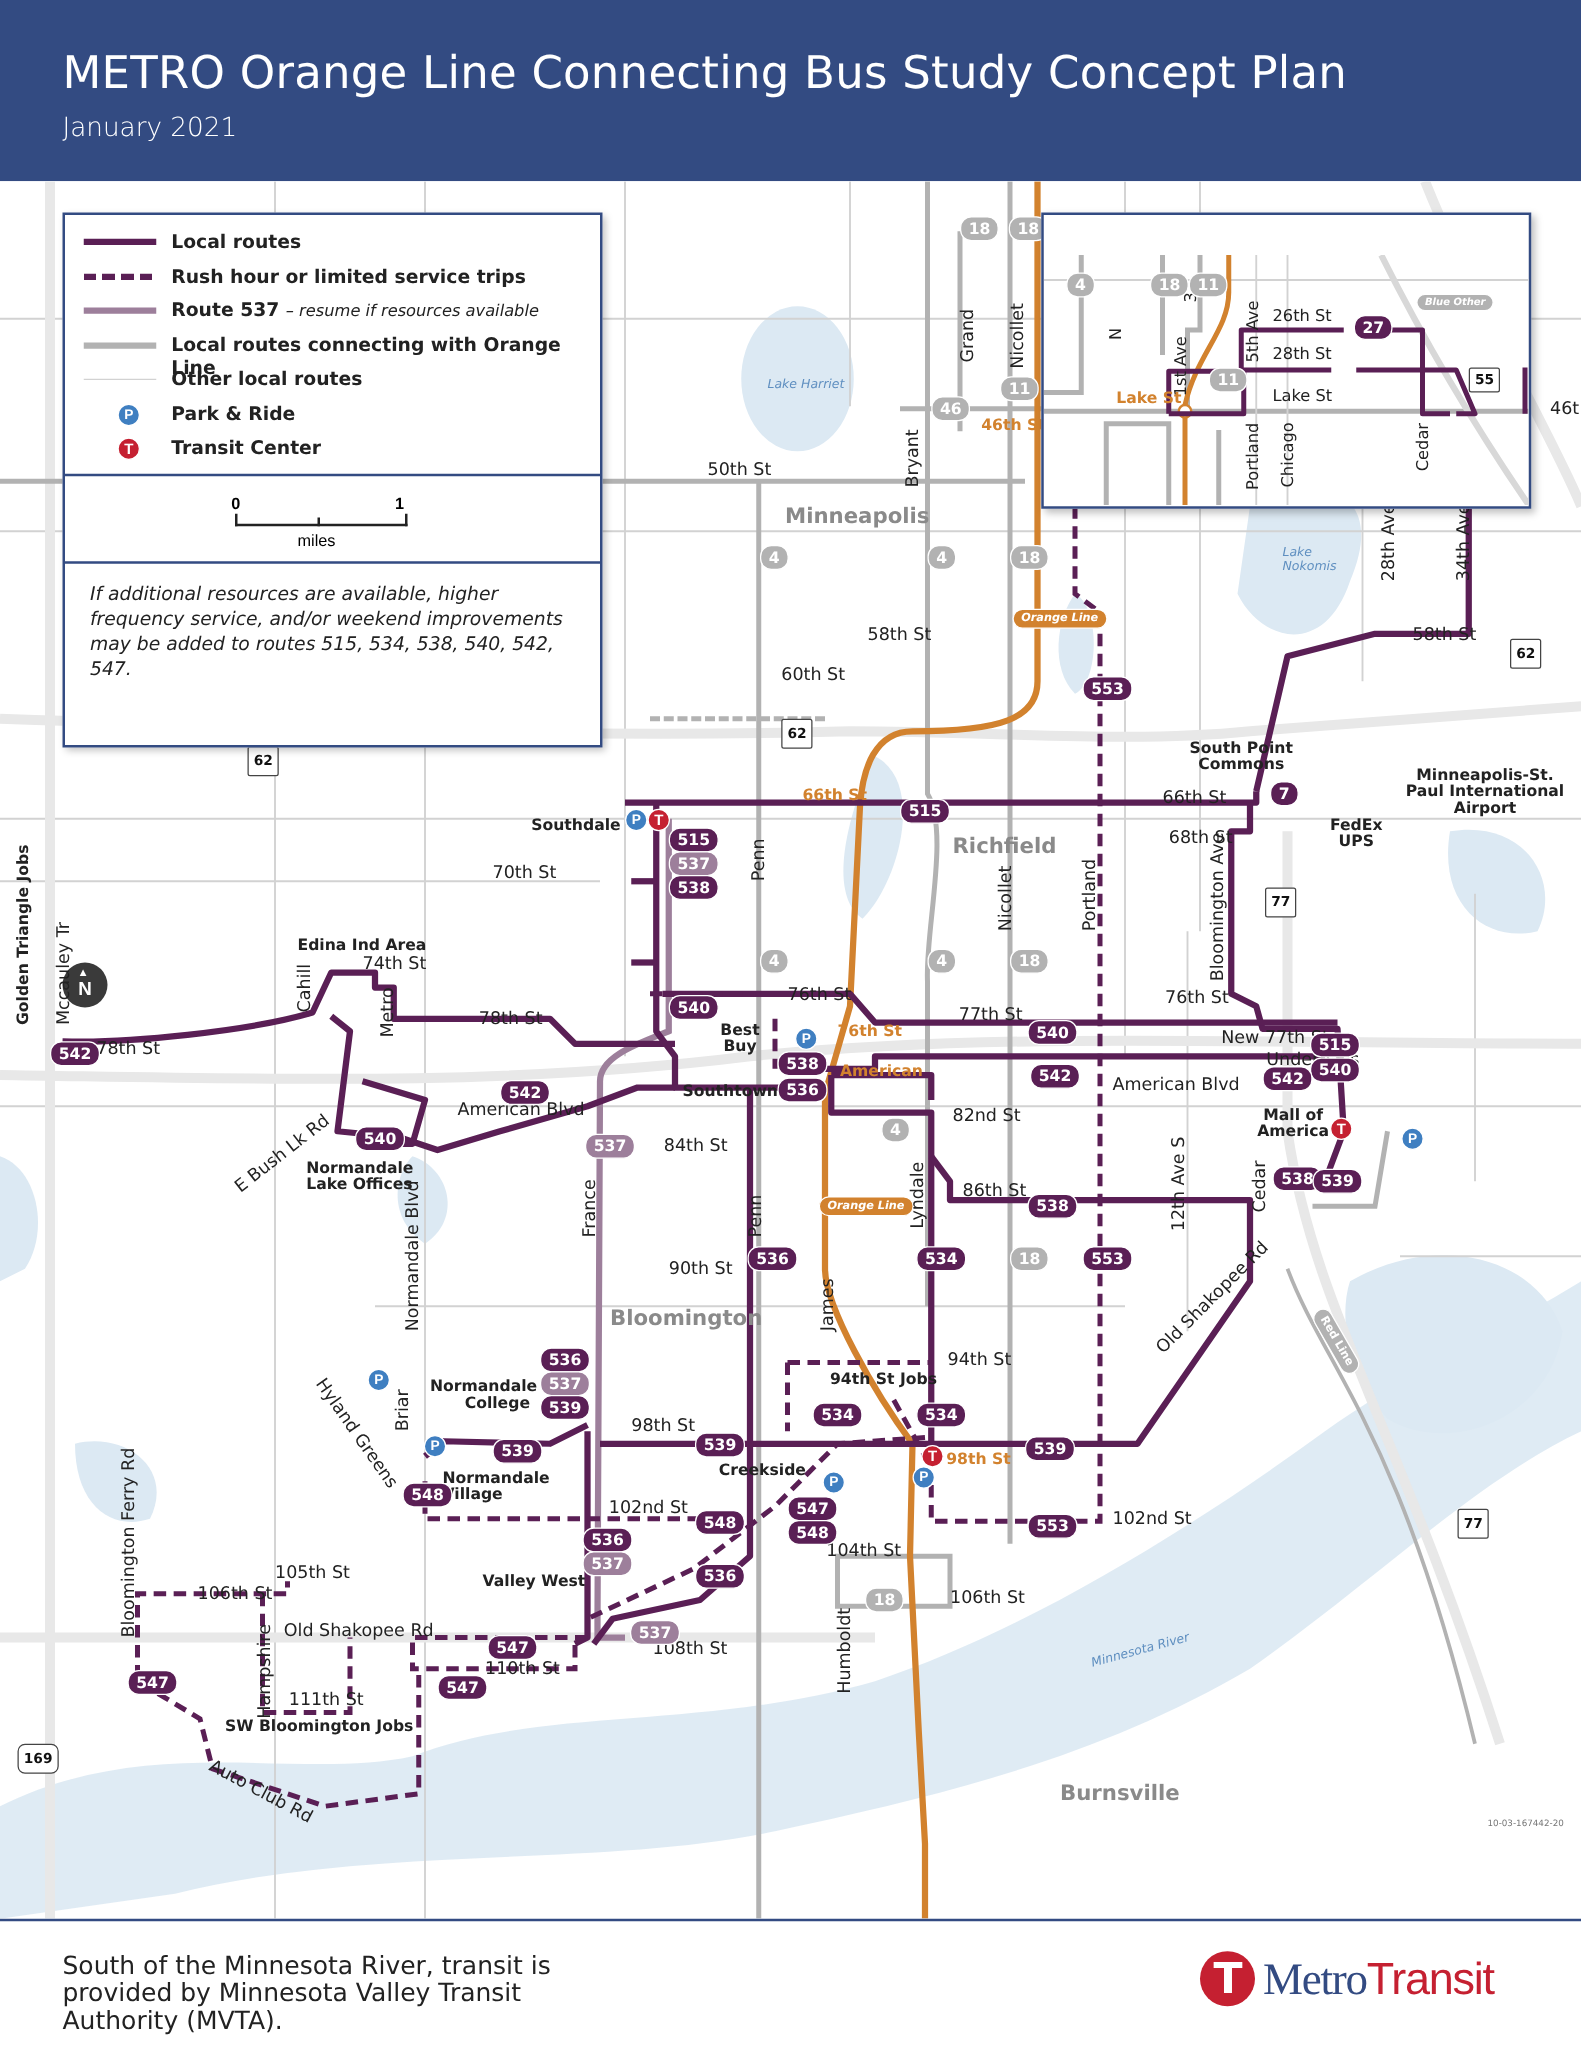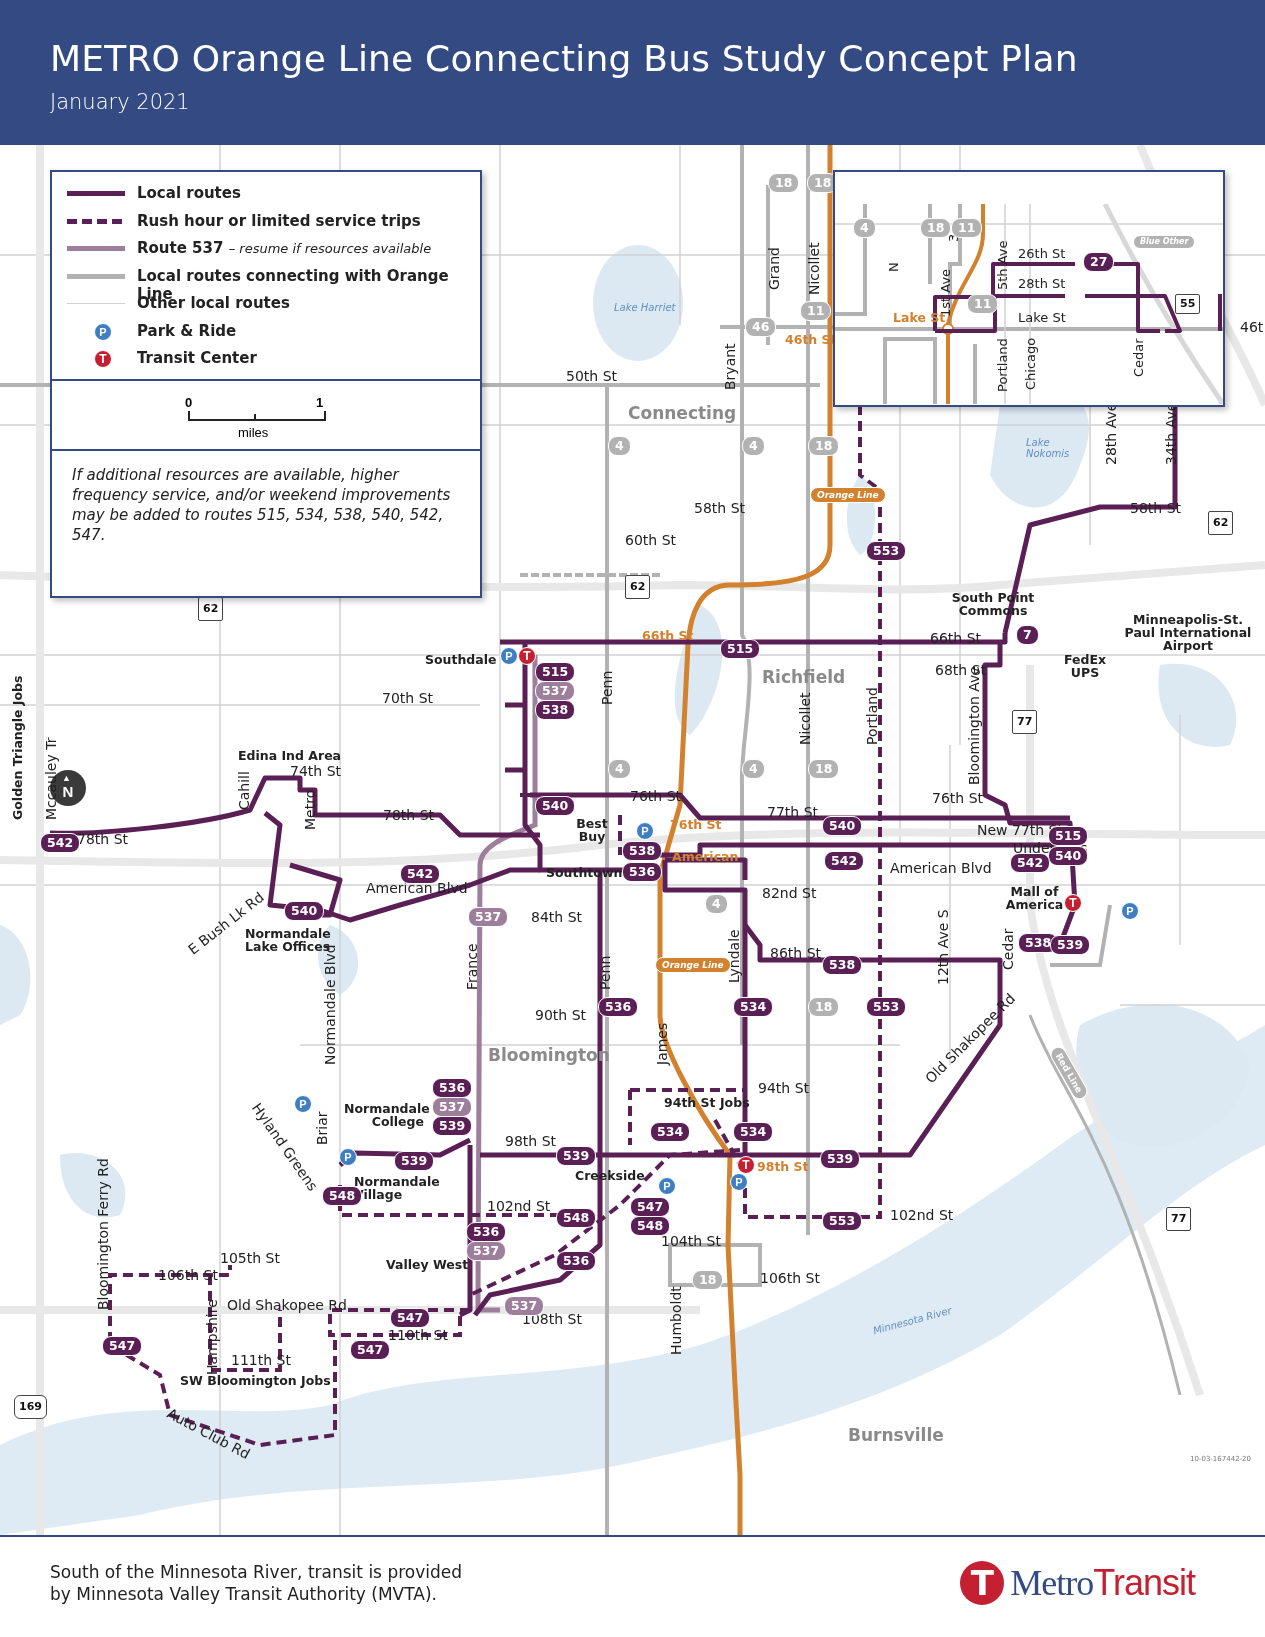--- a/index.html
+++ b/index.html
@@ -26,21 +26,21 @@
   .legend .row { position:relative; height:27.5px; }
   .legend .sw { position:absolute; left:15px; top:11px; width:58px; height:5px; }
   .legend .rl { position:absolute; left:85px; top:4px; font-size:15px; font-weight:bold; color:#222; font-family:"DejaVu Sans", sans-serif; }
   .legend .rl i { font-weight:normal; font-size:13px; }
   .legend .sep { border-top:2px solid #334b82; }
   .legend .scale { position:relative; height:68px; }
   .legend .note { padding:14px 20px; font-size:15px; font-style:italic; color:#222; line-height:20px; font-family:"DejaVu Sans", sans-serif; }
   .inset { position:absolute; left:833px; top:170px; width:388px; height:233px; background:#fff; border:2px solid #334b82; box-shadow:3px 3px 6px rgba(0,0,0,0.25); overflow:hidden; }
   .inset .ih { background:#334b82; color:#fff; height:32px; line-height:32px; padding-left:16px; font-size:17px; font-family:"DejaVu Sans", sans-serif; }
   .footer { position:absolute; left:0; top:1535px; width:1265px; height:102px; background:#fff; border-top:2px solid #334b82; }
-  .footer .ft { position:absolute; left:50px; top:24px; font-size:17px; color:#222; line-height:22px; font-family:"DejaVu Sans", sans-serif; }
+  .footer .ft { position:absolute; left:50px; top:24px; font-size:20px; color:#222; line-height:22px; font-family:"DejaVu Sans", sans-serif; }
   .footer .logo { position:absolute; right:70px; top:22px; height:48px; display:flex; align-items:center; }
   .footer .logo .t { width:44px; height:44px; border-radius:50%; background:#c52031; color:#fff; font-weight:bold; font-size:34px; text-align:center; line-height:44px; margin-right:6px; font-family:"DejaVu Sans", sans-serif; }
   .footer .logo .m { color:#334b82; font-size:36px; font-family:"Liberation Serif", serif; letter-spacing:-1px; }
   .footer .logo .tr { color:#c52031; font-size:36px; font-family:"Liberation Sans", sans-serif; letter-spacing:-1px; }
   .north { position:absolute; left:50px; top:625px; width:36px; height:36px; border-radius:50%; background:#3a3a3a; color:#fff; text-align:center; font-weight:bold; font-size:15px; line-height:44px; }
   .north:before { content:"▲"; position:absolute; left:12px; top:-14px; font-size:9px; }
 </style>
 </head>
 <body>
 
@@ -140,21 +140,21 @@
       <path d="M340,1040 L340,1070 L600,1070"></path>
       <path d="M740,1005 L670,1010 L620,1060 L555,1110 L470,1150"></path>
       <path d="M470,1165 L330,1165 L330,1190 L460,1190 L460,1165"></path>
       <path d="M335,1195 L335,1290 L260,1300 L170,1270 L160,1230 L110,1200 L110,1130 L230,1130 L230,1120"></path>
       <path d="M210,1130 L210,1225 L280,1225 L280,1165"></path>
     </g>
   </svg>
 
   <div class="north">N</div>
 
-  <div class="lbl city" style="left:628px;top:258px">Connecting</div>
+  <div class="lbl city" style="left:628px;top:258px">Minneapolis</div>
   <div class="lbl city" style="left:762px;top:522px">Richfield</div>
   <div class="lbl city" style="left:488px;top:900px">Bloomington</div>
   <div class="lbl city" style="left:848px;top:1280px">Burnsville</div>
 
   <div class="lbl water" style="left:614px;top:157px">Lake Harriet</div>
   <div class="lbl water" style="left:1026px;top:292px;width:50px;white-space:normal">Lake Nokomis</div>
   <div class="lbl water" style="left:872px;top:1170px;transform:rotate(-15deg)">Minnesota River</div>
 
   <div class="lbl b" style="left:425px;top:507px">Southdale</div>
   <div class="lbl b" style="left:238px;top:603px">Edina Ind Area</div>
@@ -199,21 +199,21 @@
   <div class="badge hwy" style="left:1012px;top:565px">77</div>
   <div class="badge hwy" style="left:1166px;top:1062px">77</div>
   <div class="badge hwy" style="left:14px;top:1250px;border-radius:6px">169</div>
 
   <div class="lbl" style="left:566px;top:223px">50th St</div>
   <div class="lbl" style="left:694px;top:355px">58th St</div>
   <div class="lbl" style="left:625px;top:387px">60th St</div>
   <div class="lbl" style="left:1130px;top:355px">58th St</div>
   <div class="lbl" style="left:930px;top:485px">66th St</div>
   <div class="lbl" style="left:935px;top:517px">68th St</div>
-  <div class="lbl" style="left:382px;top:545px">70th St</div>
+  <div class="lbl" style="left:394px;top:545px">70th St</div>
   <div class="lbl" style="left:290px;top:618px">74th St</div>
   <div class="lbl" style="left:630px;top:643px">76th St</div>
   <div class="lbl" style="left:932px;top:645px">76th St</div>
   <div class="lbl" style="left:767px;top:659px">77th St</div>
   <div class="lbl" style="left:77px;top:686px">78th St</div>
   <div class="lbl" style="left:383px;top:662px">78th St</div>
   <div class="lbl" style="left:977px;top:677px">New 77th St</div>
   <div class="lbl" style="left:1013px;top:695px">Underpass</div>
   <div class="lbl" style="left:366px;top:735px">American Blvd</div>
   <div class="lbl" style="left:890px;top:715px">American Blvd</div>

